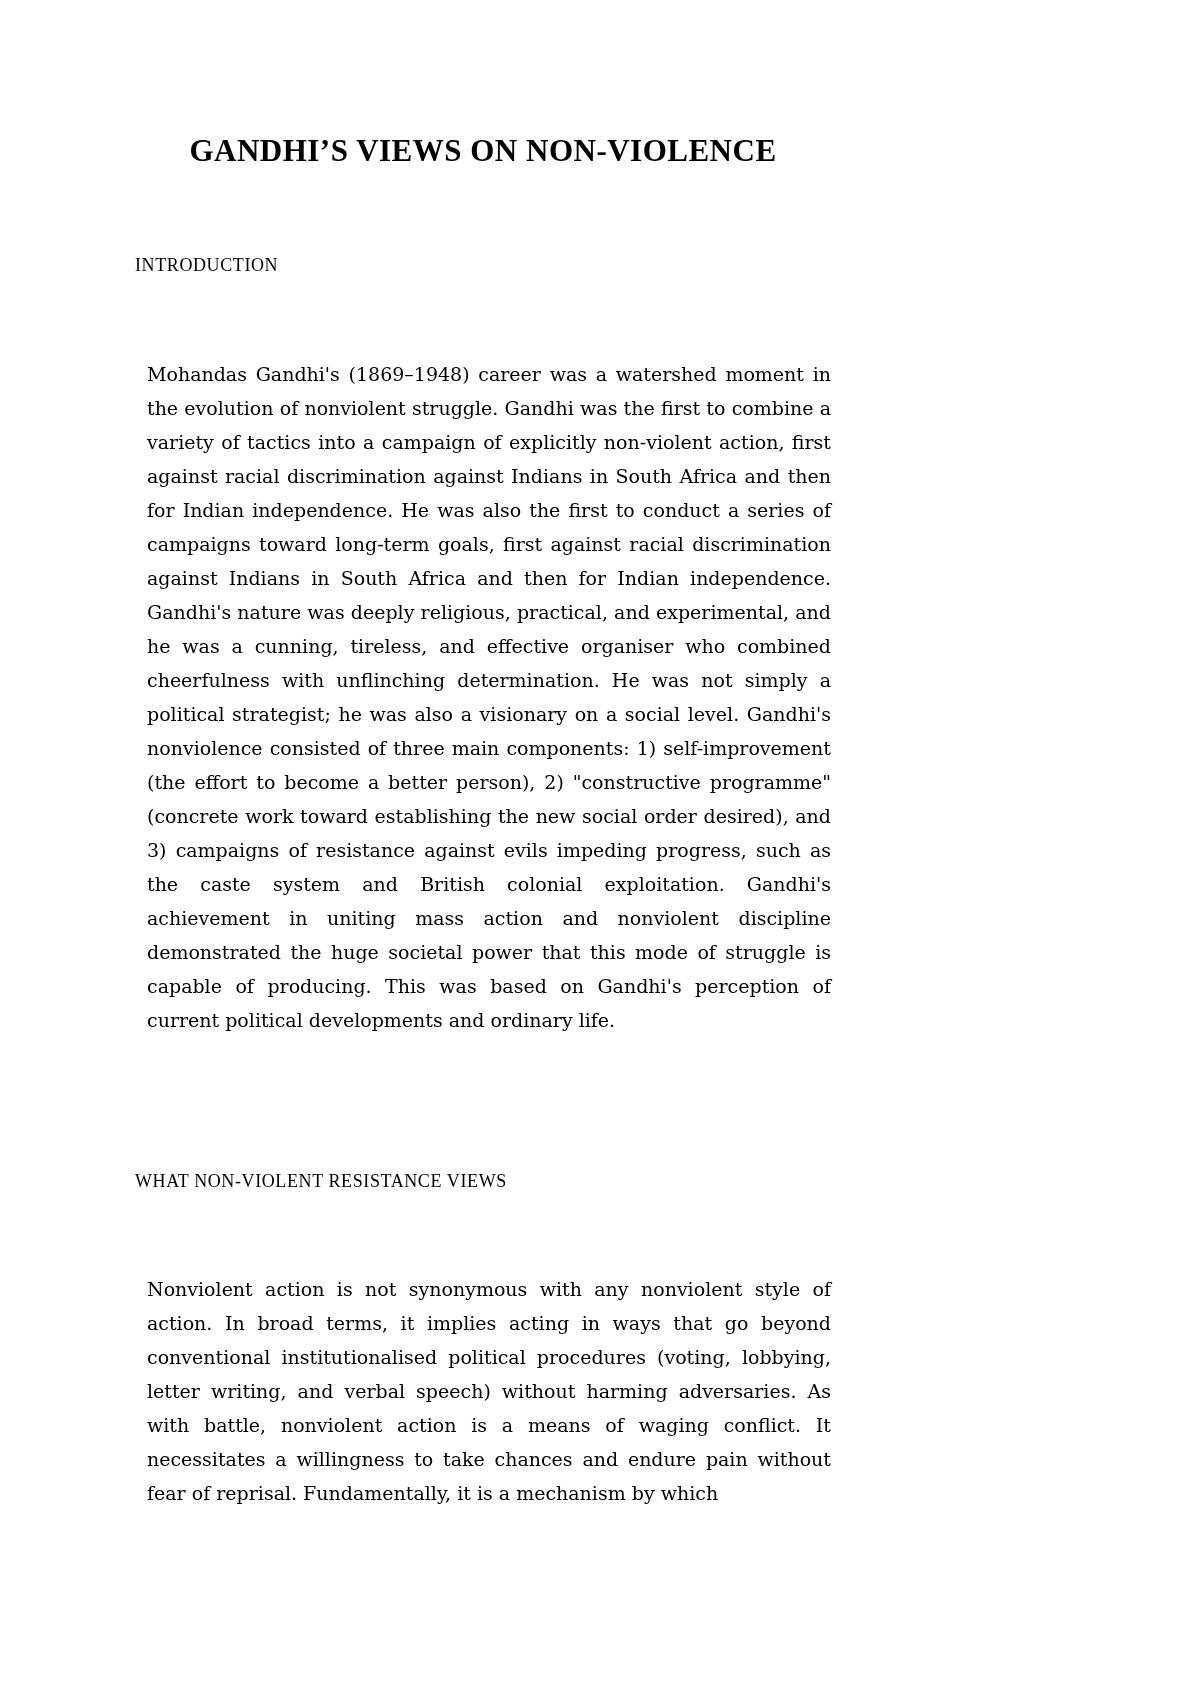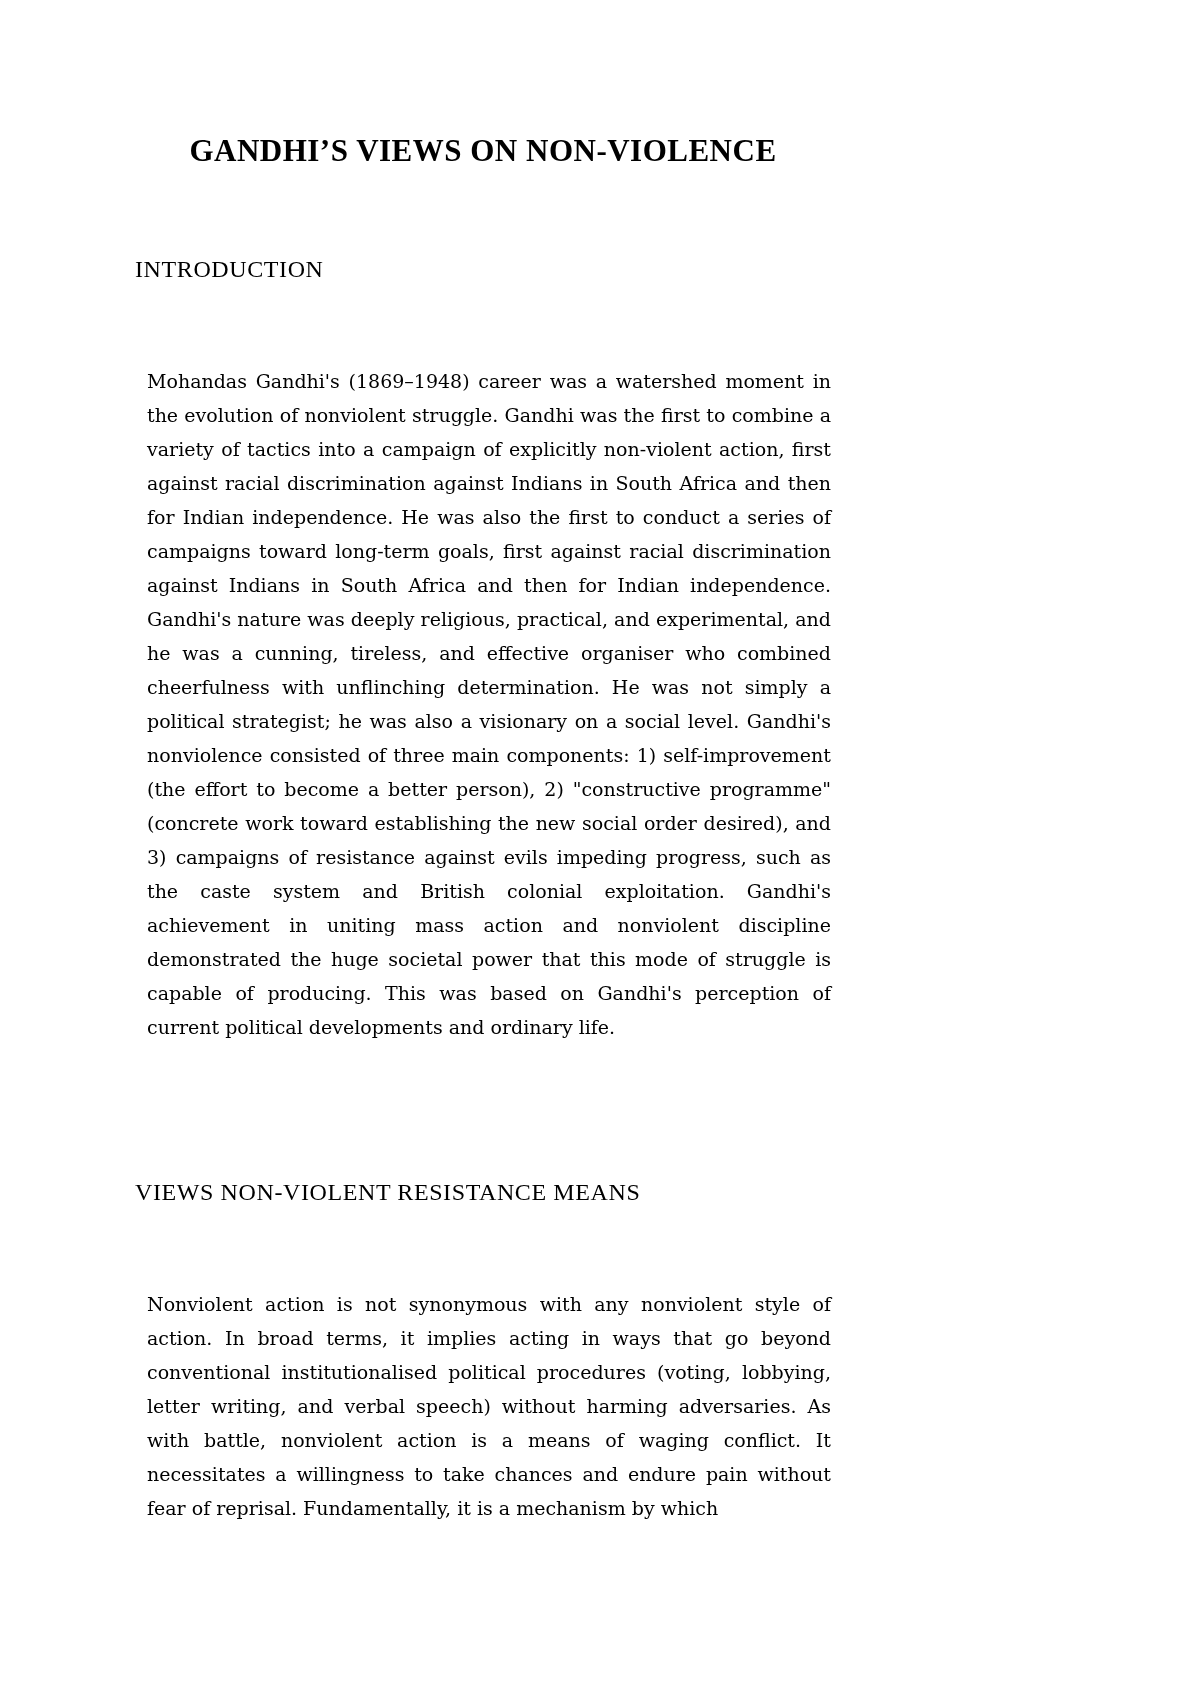--- a/index.html
+++ b/index.html
@@ -24,21 +24,21 @@
     font-size: 31px;
     line-height: 1.2;
     text-align: center;
     letter-spacing: 0.5px;
     margin-bottom: 86px;
     color: #000000;
   }
   .section-heading {
     font-family: "Liberation Serif", serif;
     font-weight: 400;
-    font-size: 24px;
+    font-size: 18px;
     line-height: 1.2;
     letter-spacing: 0.6px;
     margin-bottom: 80px;
     color: #000000;
   }
   .body-text {
     font-family: "DejaVu Serif", serif;
     font-weight: 400;
     font-size: 19px;
     line-height: 34px;
@@ -57,17 +57,17 @@
 <div class="page">
 
   <h1 class="doc-title">GANDHI’S VIEWS ON NON-VIOLENCE</h1>
 
   <section class="doc-section section-intro">
     <h2 class="section-heading">INTRODUCTION</h2>
     <p class="body-text">Mohandas Gandhi's (1869–1948) career was a watershed moment in the evolution of nonviolent struggle. Gandhi was the first to combine a variety of tactics into a campaign of explicitly non-violent action, first against racial discrimination against Indians in South Africa and then for Indian independence. He was also the first to conduct a series of campaigns toward long-term goals, first against racial discrimination against Indians in South Africa and then for Indian independence. Gandhi's nature was deeply religious, practical, and experimental, and he was a cunning, tireless, and effective organiser who combined cheerfulness with unflinching determination. He was not simply a political strategist; he was also a visionary on a social level. Gandhi's nonviolence consisted of three main components: 1) self-improvement (the effort to become a better person), 2) "constructive programme" (concrete work toward establishing the new social order desired), and 3) campaigns of resistance against evils impeding progress, such as the caste system and British colonial exploitation. Gandhi's achievement in uniting mass action and nonviolent discipline demonstrated the huge societal power that this mode of struggle is capable of producing. This was based on Gandhi's perception of current political developments and ordinary life.</p>
   </section>
 
   <section class="doc-section section-what-means">
-    <h2 class="section-heading">VIEWS NON-VIOLENT RESISTANCE MEANS</h2>
+    <h2 class="section-heading">WHAT NON-VIOLENT RESISTANCE VIEWS</h2>
     <p class="body-text">Nonviolent action is not synonymous with any nonviolent style of action. In broad terms, it implies acting in ways that go beyond conventional institutionalised political procedures (voting, lobbying, letter writing, and verbal speech) without harming adversaries. As with battle, nonviolent action is a means of waging conflict. It necessitates a willingness to take chances and endure pain without fear of reprisal. Fundamentally, it is a mechanism by which</p>
   </section>
 
 </div>
 
 </body></html>

